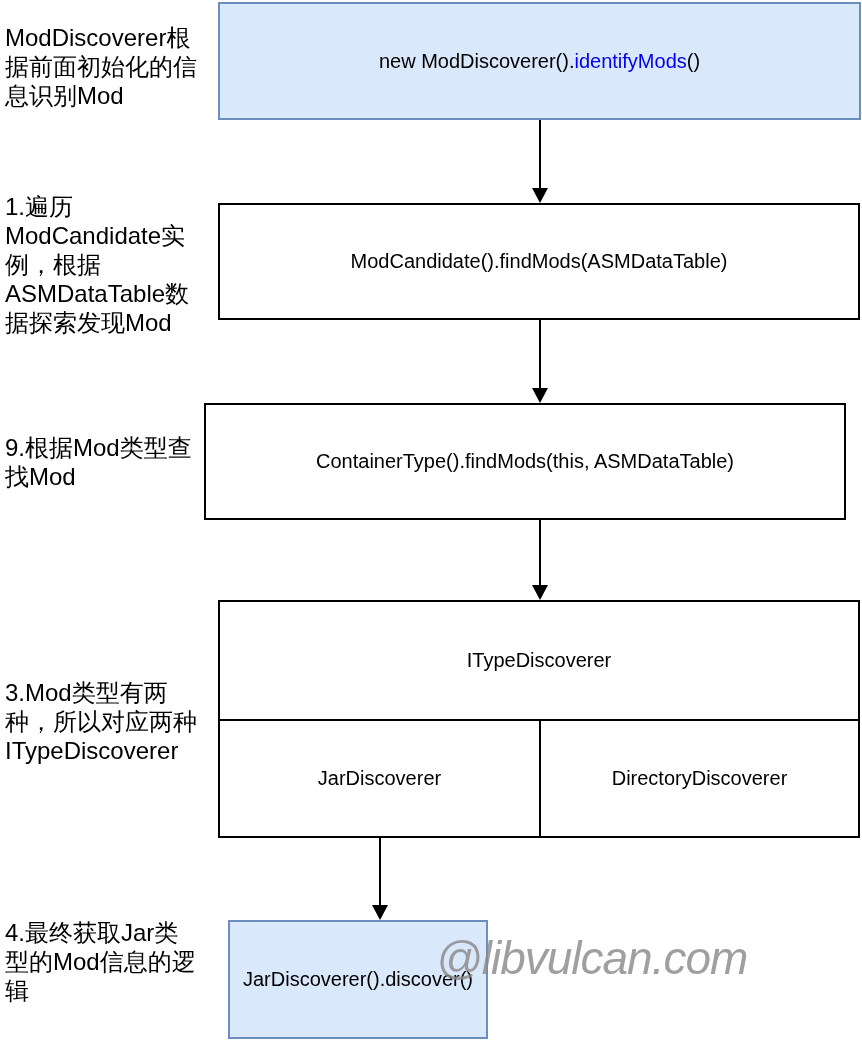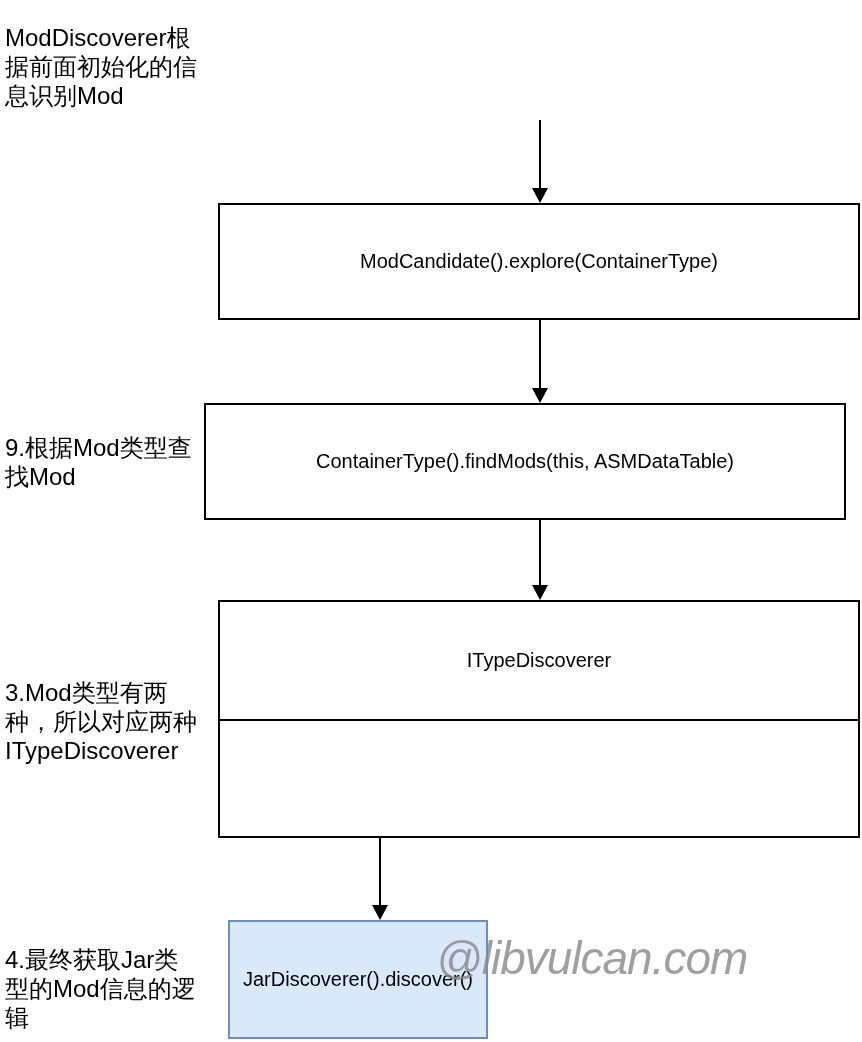--- a/index.html
+++ b/index.html
@@ -78,57 +78,73 @@
   }
 </style>
 </head>
 <body>
 
 <div class="canvas">
 
   <div class="note" style="top:23px">ModDiscoverer根
 据前面初始化的信
 息识别Mod</div>
+  <div class="note" style="top:192px">1.遍历
+ModCandidate实
+例，根据
+ASMDataTable数
+据探索发现Mod</div>
   <div class="note" style="top:433px">9.根据Mod类型查
 找Mod</div>
   <div class="note" style="top:678px">3.Mod类型有两
 种，所以对应两种
 ITypeDiscoverer</div>
-  <div class="note" style="top:945px">4.最终获取Jar类
+  <div class="note" style="top:918px">4.最终获取Jar类
 型的Mod信息的逻
 辑</div>
 
+  <div class="box blue" style="left:218px; top:2px; width:643px; height:118px">
+    <span><span>new ModDiscoverer().</span><span class="link">identifyMods</span><span>()</span></span>
+  </div>
 
   <div class="arrow" style="left:532px; top:120px; height:83px">
     <div class="shaft"></div>
     <div class="head"></div>
   </div>
 
   <div class="box" style="left:218px; top:203px; width:642px; height:117px">
-    <span>ModCandidate().explore(ContainerType)</span>
+    <span>ModCandidate().findMods(ASMDataTable)</span>
   </div>
 
   <div class="arrow" style="left:532px; top:320px; height:83px">
     <div class="shaft"></div>
     <div class="head"></div>
   </div>
 
   <div class="box" style="left:204px; top:403px; width:642px; height:117px">
     <span>ContainerType().findMods(this, ASMDataTable)</span>
   </div>
 
   <div class="arrow" style="left:532px; top:520px; height:80px">
     <div class="shaft"></div>
     <div class="head"></div>
   </div>
 
   <div class="box compound" style="left:218px; top:600px; width:642px; height:238px">
     <div class="cell top">
       <span>ITypeDiscoverer</span>
     </div>
+    <div class="row">
+      <div class="cell left">
+        <span>JarDiscoverer</span>
+      </div>
+      <div class="cell right">
+        <span>DirectoryDiscoverer</span>
+      </div>
+    </div>
   </div>
 
   <div class="arrow" style="left:372px; top:838px; height:82px">
     <div class="shaft"></div>
     <div class="head"></div>
   </div>
 
   <div class="box blue" style="left:228px; top:920px; width:260px; height:119px">
     <span>JarDiscoverer().discover()</span>
   </div>

